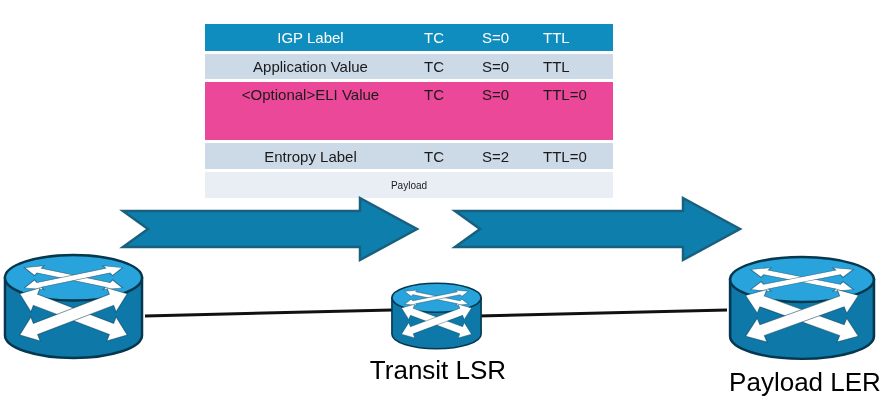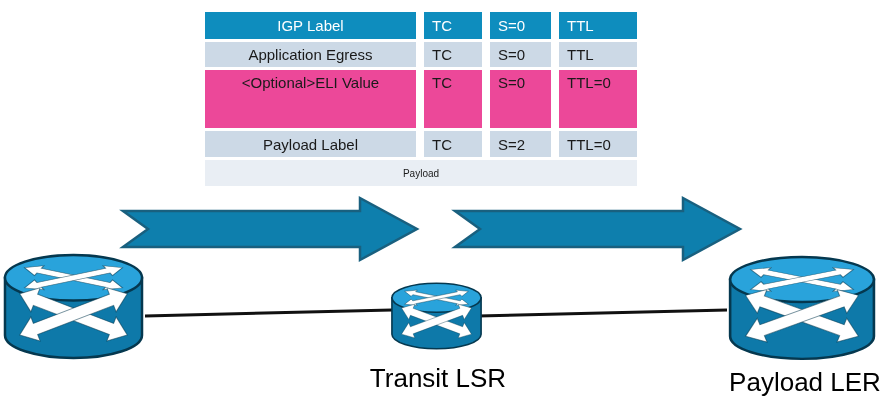--- a/index.html
+++ b/index.html
@@ -2,64 +2,64 @@
 <html style="--table-header-bg: #0E8DBE; --table-row-bg: #CCD9E6; --table-footer-bg: #E9EEF4; --arrow-fill: #0E7FAD; --arrow-stroke: #19607F; --router-body: #0E79A9; --router-top: #29A3DB; --router-outline: #05384F; --link-line: #111111;"><head>
 <meta charset="utf-8">
 <style>
   html,body{margin:0;padding:0;background:#fff;}
   #stage{
     position:relative;width:885px;height:404px;background:#fff;overflow:hidden;
     font-family:"Liberation Sans", sans-serif;
   }
   
   .lbl-table{
-    position:absolute;left:205px;top:12px;
+    position:absolute;left:205px;top:24px;
     display:grid;
     grid-template-columns:211px 58px 61px 78px;
     grid-template-rows:27px 25px 58px 26px 26px;
-    gap:3px 8px;
+    gap:3px 0;
     font-size:15px;color:#1a1a1a;
   }
   .cell{display:flex;align-items:center;}
   .c-label{justify-content:center;text-align:center;}
   .c-val{padding-left:8px;}
   .hdr{background:var(--table-header-bg,#0E8DBE);color:#ffffff;}
   .row-blue{background:var(--table-row-bg,#CCD9E6);}
   .row-white{background:#ec4899;align-items:flex-start;padding-top:4px;}
   .footer-cell{grid-column:1 / 5;background:var(--table-footer-bg,#E9EEF4);justify-content:center;font-size:10px;}
   
   #diagram-svg{position:absolute;left:0;top:0;}
   .node-label{
     position:absolute;color:#000;font-size:26px;line-height:28px;text-align:center;
   }
-  #transit-label{left:358px;top:364px;width:160px;}
+  #transit-label{left:358px;top:356px;width:160px;}
   #egress-label{left:725px;top:368px;width:160px;}
 </style>
 </head>
 <body>
 
 <div id="stage">
 
   <div class="lbl-table">
     <div class="cell hdr c-label">IGP Label</div>
     <div class="cell hdr c-val">TC</div>
     <div class="cell hdr c-val">S=0</div>
     <div class="cell hdr c-val">TTL</div>
 
-    <div class="cell row-blue c-label">Application Egress</div>
+    <div class="cell row-blue c-label">Application Value</div>
     <div class="cell row-blue c-val">TC</div>
     <div class="cell row-blue c-val">S=0</div>
     <div class="cell row-blue c-val">TTL</div>
 
     <div class="cell row-white c-label">&lt;Optional&gt;ELI Value</div>
     <div class="cell row-white c-val">TC</div>
     <div class="cell row-white c-val">S=0</div>
     <div class="cell row-white c-val">TTL=0</div>
 
-    <div class="cell row-blue c-label">Payload Label</div>
+    <div class="cell row-blue c-label">Entropy Label</div>
     <div class="cell row-blue c-val">TC</div>
     <div class="cell row-blue c-val">S=2</div>
     <div class="cell row-blue c-val">TTL=0</div>
 
     <div class="cell footer-cell">Payload</div>
   </div>
 
   <svg id="diagram-svg" width="885" height="404" viewBox="0 0 885 404">
     <defs>
 

